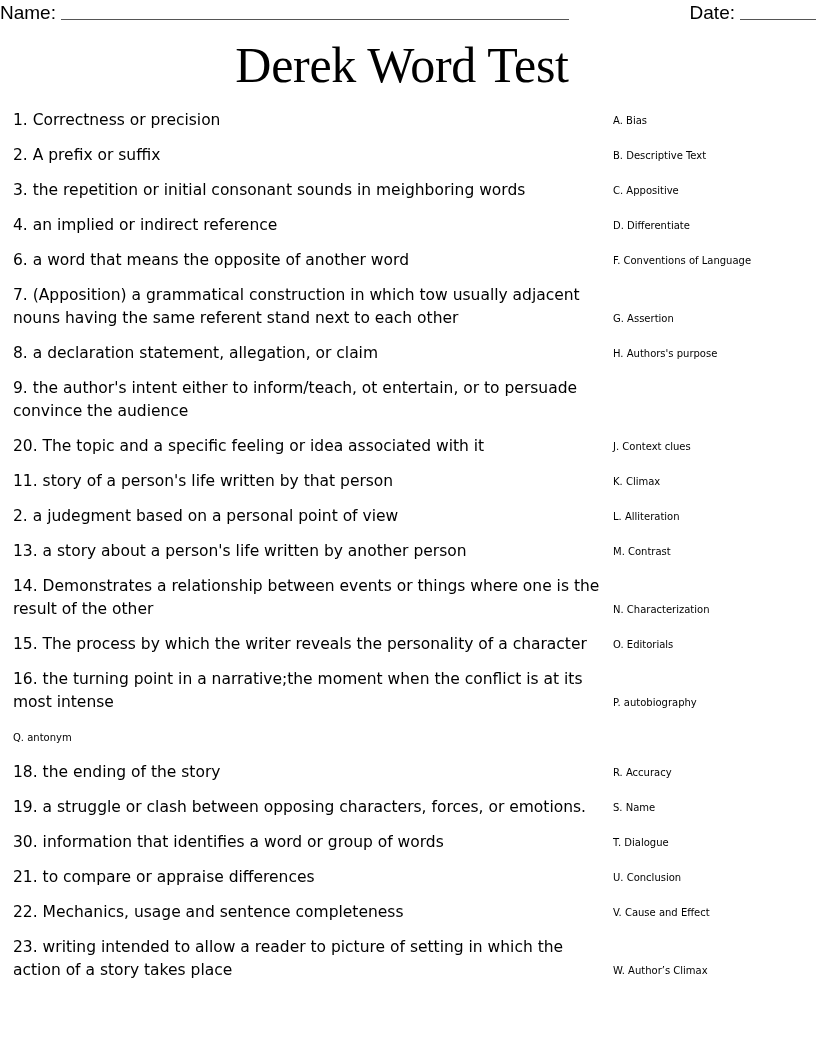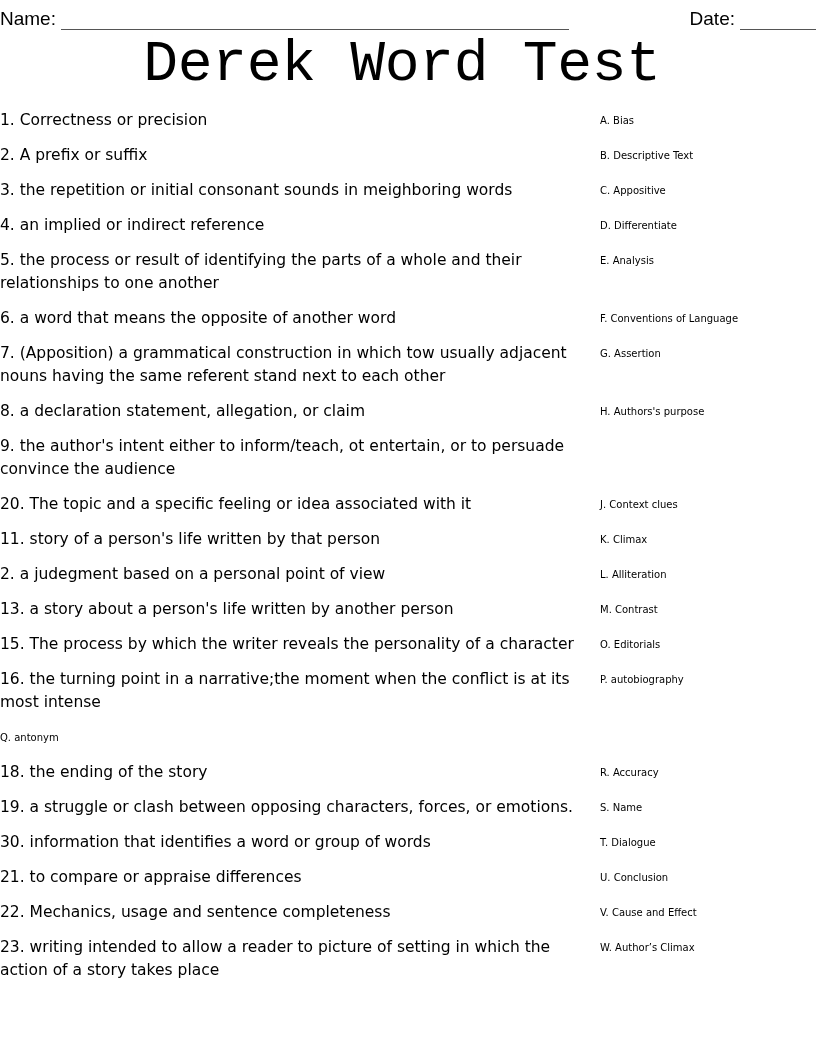--- a/index.html
+++ b/index.html
@@ -18,21 +18,21 @@
     width: 816px;
     height: 1056px;
     position: relative;
     box-sizing: border-box;
     padding: 0;
   }
 
   
   .name-date-row {
     display: flex;
-    align-items: flex-end;
+    align-items: flex-start;
     width: 100%;
     height: 30px;
     padding-top: 2px;
     box-sizing: border-box;
   }
   .nd-label {
     font-family: "Liberation Sans", sans-serif;
     font-size: 19px;
     line-height: 22px;
     white-space: nowrap;
@@ -44,37 +44,38 @@
     margin-left: 5px;
     flex: 0 0 auto;
   }
   .name-rule { width: 508px; }
   .gap-flex { flex: 1 1 auto; }
   .date-rule { width: 76px; }
 
   
   .title {
     text-align: center;
-    font-family: Liberation Mono, monospace;
+    font-family: Liberation Serif, serif;
     font-weight: normal;
-    font-size: 58px;
+    font-size: 50px;
     line-height: 58px;
     margin: 6px 12px 0 0;
     padding: 0;
     letter-spacing: -0.3px;
   }
 
   
   .list {
     margin-top: 15px;
   }
   .row {
     display: flex;
-    align-items: flex-start;
+    align-items: flex-end;
     margin-bottom: 12px;
+    margin-left: 13px;
   }
   .q-cell {
     width: 600px;
     flex: 0 0 600px;
     font-size: 15.5px;
     line-height: 23px;
     box-sizing: border-box;
     padding-right: 12px;
   }
   .a-cell {
@@ -110,24 +111,20 @@
       </div>
       <div class="row">
         <div class="q-cell">3. the repetition or initial consonant sounds in meighboring words</div>
         <div class="a-cell">C. Appositive</div>
       </div>
       <div class="row">
         <div class="q-cell">4. an implied or indirect reference</div>
         <div class="a-cell">D. Differentiate</div>
       </div>
       <div class="row">
-        <div class="q-cell">5. the process or result of identifying the parts of a whole and their relationships to one another</div>
-        <div class="a-cell">E. Analysis</div>
-      </div>
-      <div class="row">
         <div class="q-cell">6. a word that means the opposite of another word</div>
         <div class="a-cell">F. Conventions of Language</div>
       </div>
       <div class="row">
         <div class="q-cell">7. (Apposition) a grammatical construction in which tow usually adjacent nouns having the same referent stand next to each other</div>
         <div class="a-cell">G. Assertion</div>
       </div>
       <div class="row">
         <div class="q-cell">8. a declaration statement, allegation, or claim</div>
         <div class="a-cell">H. Authors's purpose</div>
@@ -143,20 +140,24 @@
         <div class="q-cell">11. story of a person's life written by that person</div>
         <div class="a-cell">K. Climax</div>
       </div>
       <div class="row">
         <div class="q-cell">2. a judegment based on a personal point of view</div>
         <div class="a-cell">L. Alliteration</div>
       </div>
       <div class="row">
         <div class="q-cell">13. a story about a person's life written by another person</div>
         <div class="a-cell">M. Contrast</div>
+      </div>
+      <div class="row">
+        <div class="q-cell">14. Demonstrates a relationship between events or things where one is the result of the other</div>
+        <div class="a-cell">N. Characterization</div>
       </div>
       <div class="row">
         <div class="q-cell">15. The process by which the writer reveals the personality of a character</div>
         <div class="a-cell">O. Editorials</div>
       </div>
       <div class="row">
         <div class="q-cell">16. the turning point in a narrative;the moment when the conflict is at its most intense</div>
         <div class="a-cell">P. autobiography</div>
       </div>
       <div class="row">

